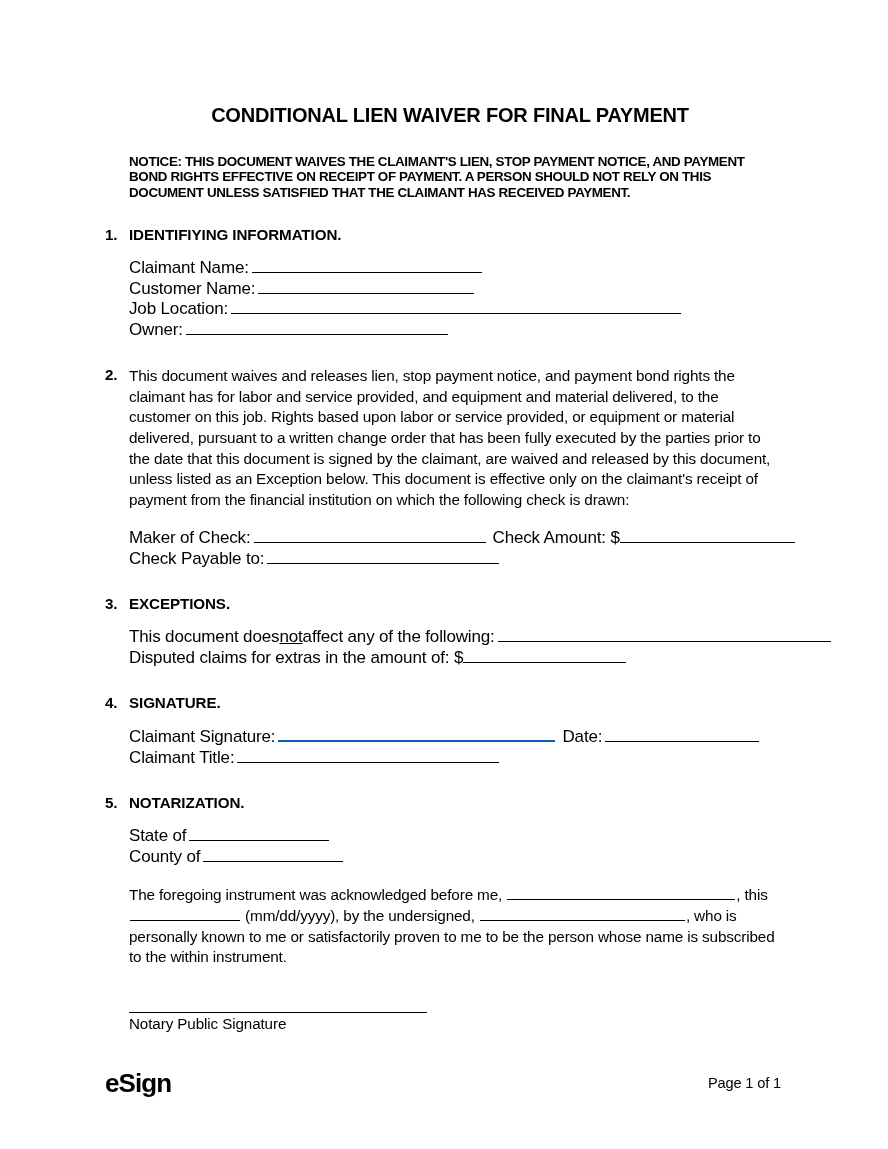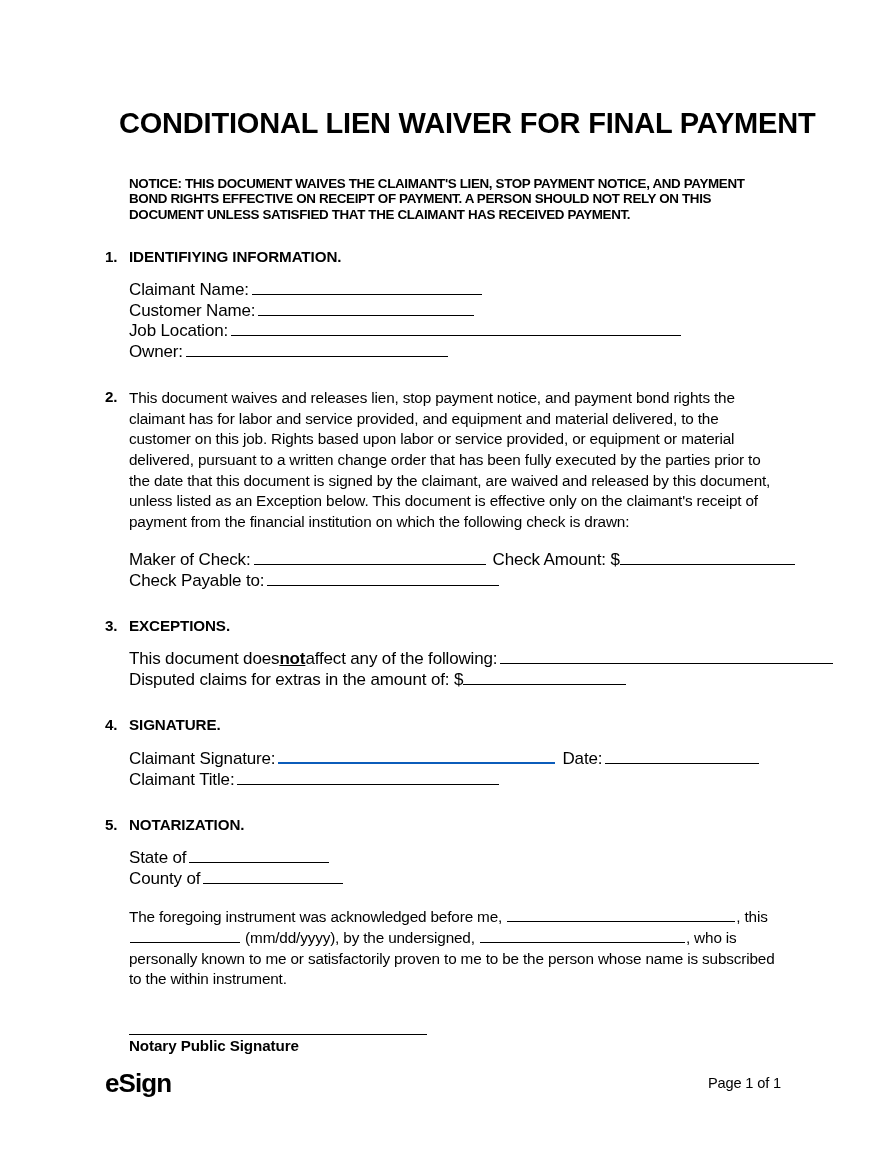--- a/index.html
+++ b/index.html
@@ -29,32 +29,32 @@
   
   .content {
     position: absolute;
     left: 105px;
     top: 96px;
     width: 676px;
   }
 
   
   .doc-title {
-    font-size: 29px;
+    font-size: 20px;
     font-weight: bold;
     letter-spacing: -0.2px;
     text-align: center;
-    margin: 12px 0 0 14px;
+    margin: 4px 0 0 14px;
     line-height: 30px;
     white-space: nowrap;
   }
 
   
   .notice {
-    margin: 38px 0 0 24px;
+    margin: 24px 0 0 24px;
     width: 652px;
     font-size: 13.4px;
     font-weight: bold;
     line-height: 15.4px;
     letter-spacing: -0.35px;
     text-align: left;
   }
 
   
   .section {
@@ -114,21 +114,21 @@
   }
 
   
   .para {
     font-size: 15.3px;
     line-height: 20.6px;
     letter-spacing: -0.15px;
     text-align: left;
   }
 
-  .u-underline { text-decoration: underline; font-weight: bold; }
+  .u-underline { text-decoration: underline; }
 
   
   .inline-rule {
     display: inline-block;
     border-bottom: 1.5px solid #000;
     height: 13px;
     vertical-align: baseline;
     margin: 0 1px;
   }
 
@@ -144,21 +144,21 @@
     left: 0;
     top: 14px;
     width: 298px;
     border-bottom: 1.5px solid #000;
   }
   .notary-sig-label {
     position: absolute;
     left: 0;
     top: 17px;
     font-size: 15.2px;
-    font-weight: bold;
+    font-weight: normal;
     letter-spacing: -0.1px;
   }
   .commission {
     position: absolute;
     left: 338px;
     top: -4px;
     display: flex;
     align-items: baseline;
     white-space: nowrap;
     font-size: 15.3px;

